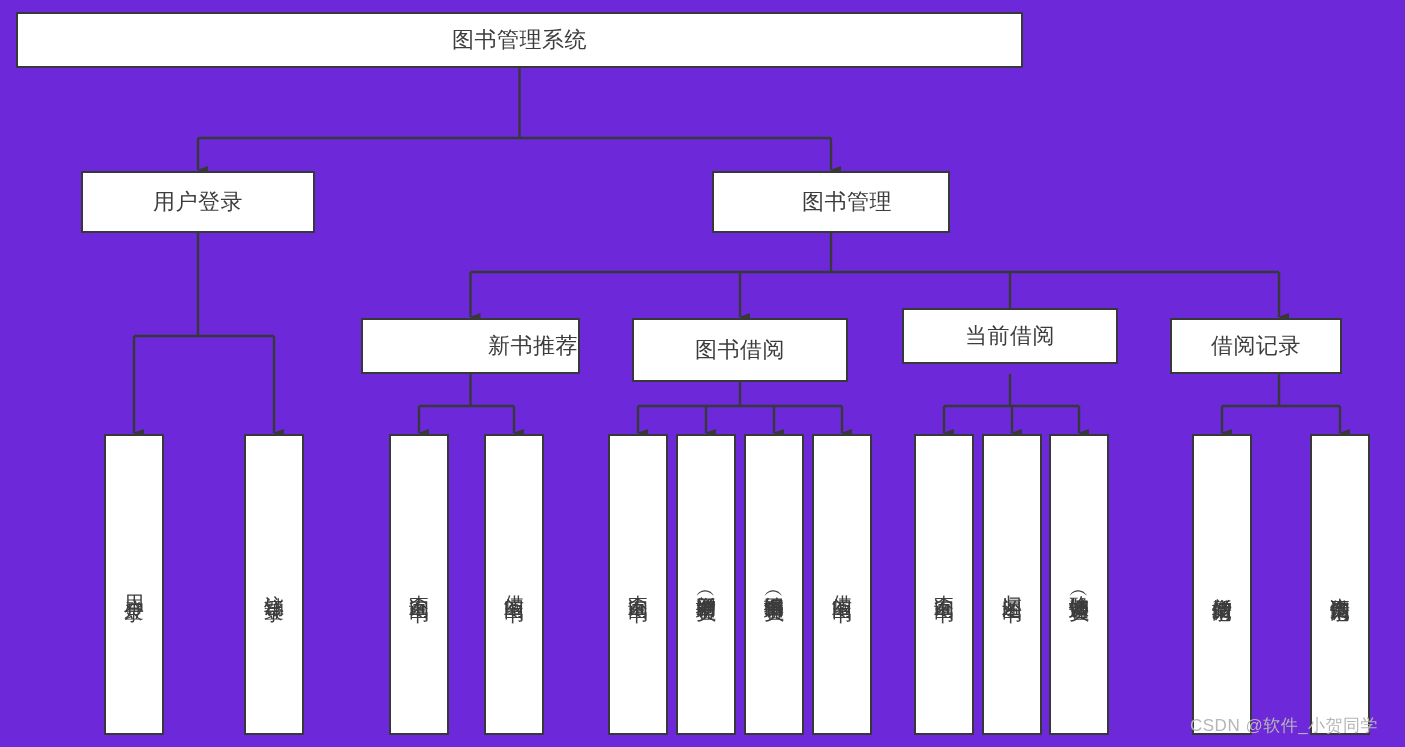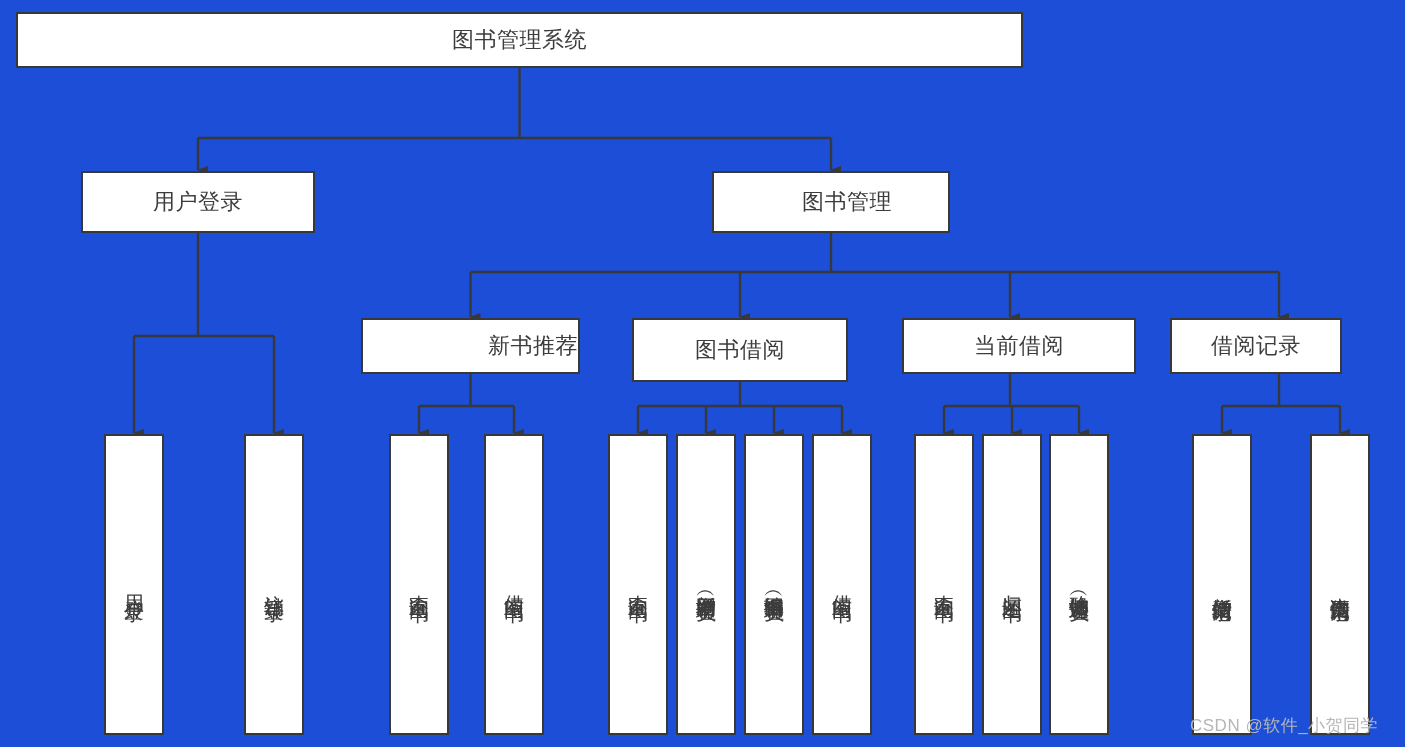--- a/index.html
+++ b/index.html
@@ -7,21 +7,21 @@
     padding: 0;
     background: #ffffff;
   }
   body {
     font-family: "Liberation Sans", "DejaVu Sans", sans-serif;
   }
   #canvas {
     position: relative;
     width: 1405px;
     height: 747px;
-    background: #1d4ed8;
+    background: #6d28d9;
     overflow: hidden;
   }
   #wires {
     position: absolute;
     left: 0;
     top: 0;
     width: 1405px;
     height: 747px;
   }
   .node {
@@ -119,21 +119,21 @@
       </div>
       <div class="node level1" id="node-bookmgmt" style="left: 712px; top: 171px; width: 238px; height: 62px; border-color: rgb(55, 56, 58);">
         <span class="node-label" style="color: rgb(60, 60, 60); margin-left: 32px;">图书管理</span>
       </div>
       <div class="node level2" id="node-newbooks" style="left: 361px; top: 318px; width: 219px; height: 56px; border-color: rgb(55, 56, 58); justify-content: flex-end;">
         <span class="node-label" style="color: rgb(60, 60, 60);">新书推荐</span>
       </div>
       <div class="node level2" id="node-borrow" style="left: 632px; top: 318px; width: 216px; height: 64px; border-color: rgb(55, 56, 58);">
         <span class="node-label" style="color: rgb(60, 60, 60);">图书借阅</span>
       </div>
-      <div class="node level2" id="node-current" style="left: 902px; top: 318px; width: 234px; height: 56px; border-color: rgb(55, 56, 58);">
+      <div class="node level2" id="node-current" style="left: 902px; top: 308px; width: 216px; height: 56px; border-color: rgb(55, 56, 58);">
         <span class="node-label" style="color: rgb(60, 60, 60);">当前借阅</span>
       </div>
       <div class="node level2" id="node-records" style="left: 1170px; top: 318px; width: 172px; height: 56px; border-color: rgb(55, 56, 58);">
         <span class="node-label" style="color: rgb(60, 60, 60);">借阅记录</span>
       </div>
       <div class="node leaf vertical" id="node-leaf-login-1" style="left: 104px; top: 434px; width: 60px; height: 301px; border-color: rgb(55, 56, 58);">
         <span class="node-label" style="color: rgb(60, 60, 60);">用户登录</span>
       </div>
       <div class="node leaf vertical" id="node-leaf-login-2" style="left: 244px; top: 434px; width: 60px; height: 301px; border-color: rgb(55, 56, 58);">
         <span class="node-label" style="color: rgb(60, 60, 60);">注销登录</span>

